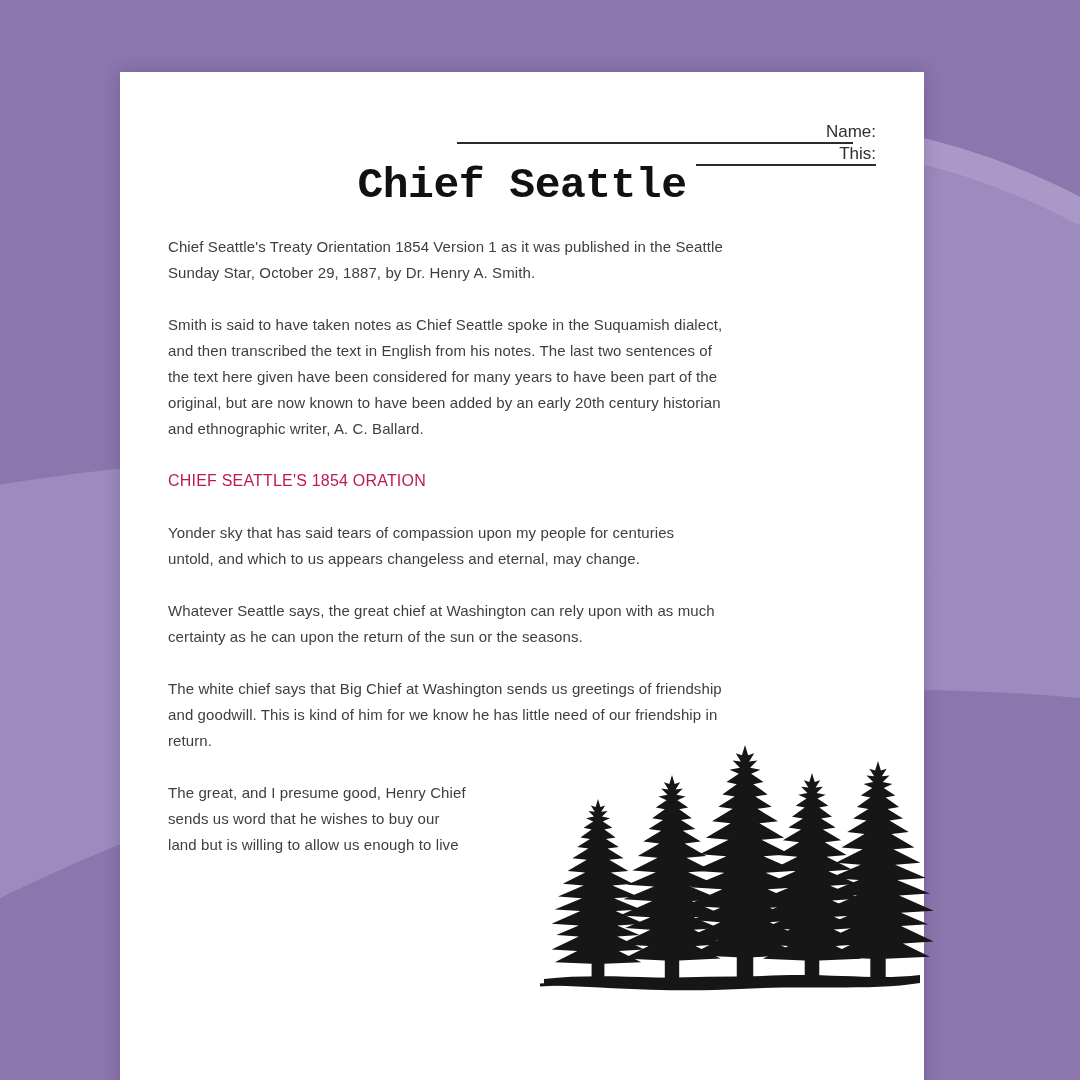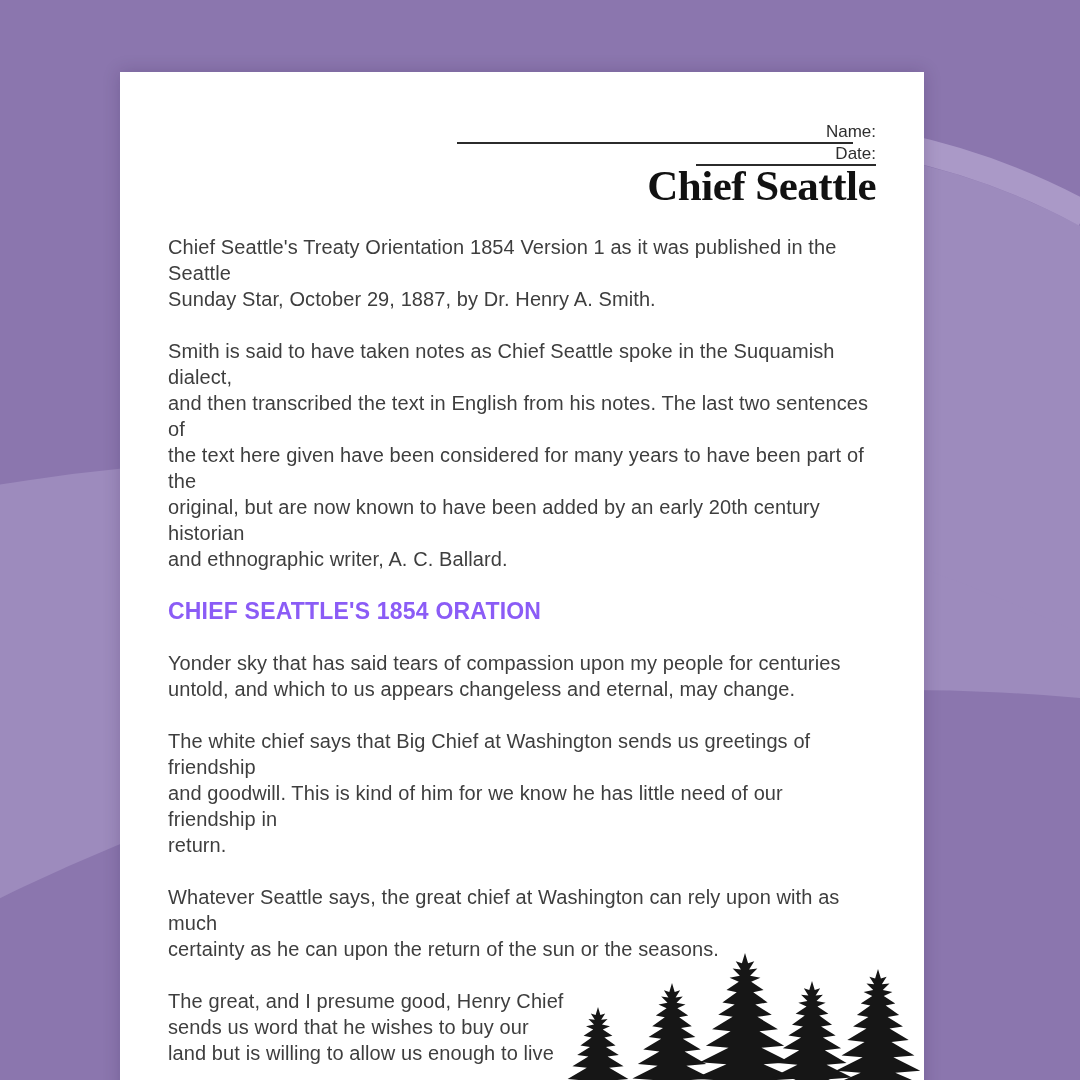--- a/index.html
+++ b/index.html
@@ -30,42 +30,42 @@
   .nd-label{white-space:nowrap;line-height:20px;}
   .blank{
     display:inline-block;
     border-bottom:2px solid #2b2b2b;
     height:16px;
     margin-left:7px;
   }
   .name-blank{width:396px;margin-right:23px;}
   .date-blank{width:180px;}
   .title{
-    font-family:Liberation Serif, serif;
+    font-family:Liberation Mono, monospace;
     font-weight:700;
     font-size:43px;
     line-height:44px;
     letter-spacing:-0.5px;
     color:#111111;
-    text-align:right;
+    text-align:center;
     margin:18px 0 26px 0;
   }
   .para{
-    font-size:20px;
+    font-size:15px;
     line-height:26px;
     color:#3e3e3e;
     white-space:pre-line;
     margin:16px 0 26px 0;
     letter-spacing:0.1px;
   }
   .section-heading{
-    font-size:23px;
+    font-size:16px;
     line-height:26px;
-    font-weight:700;
-    color:#8b5cf6;
+    font-weight:400;
+    color:#be185d;
     white-space:pre-line;
     margin:0 0 26px 0;
     letter-spacing:0.2px;
   }
   .bottom-section{
     position:relative;
   }
   .narrow-col{width:402px;}
   .trees-svg{
     position:absolute;
@@ -91,43 +91,43 @@
     <circle cx="300" cy="2300" r="1840" fill="#9d8bbd"></circle>
 
     <circle cx="900" cy="2740" r="2050" fill="#8b76ae"></circle>
   </svg>
 
   <div class="page">
 
     <div class="name-date-row">
       <span class="nd-label">Name:</span>
       <span class="blank name-blank"></span>
-      <span class="nd-label">Date:</span>
+      <span class="nd-label">This:</span>
       <span class="blank date-blank"></span>
     </div>
 
     <h1 class="title">Chief Seattle</h1>
 
     <p class="para">Chief Seattle's Treaty Orientation 1854 Version 1 as it was published in the Seattle
 Sunday Star, October 29, 1887, by Dr. Henry A. Smith.</p>
     <p class="para">Smith is said to have taken notes as Chief Seattle spoke in the Suquamish dialect,
 and then transcribed the text in English from his notes. The last two sentences of
 the text here given have been considered for many years to have been part of the
 original, but are now known to have been added by an early 20th century historian
 and ethnographic writer, A. C. Ballard.</p>
 
     <h2 class="section-heading">CHIEF SEATTLE'S 1854 ORATION</h2>
 
     <p class="para">Yonder sky that has said tears of compassion upon my people for centuries
 untold, and which to us appears changeless and eternal, may change.</p>
+    <p class="para">Whatever Seattle says, the great chief at Washington can rely upon with as much
+certainty as he can upon the return of the sun or the seasons.</p>
     <p class="para">The white chief says that Big Chief at Washington sends us greetings of friendship
 and goodwill. This is kind of him for we know he has little need of our friendship in
 return.</p>
-    <p class="para">Whatever Seattle says, the great chief at Washington can rely upon with as much
-certainty as he can upon the return of the sun or the seasons.</p>
 
     <div class="bottom-section">
       <div class="narrow-col">
         <p class="para">The great, and I presume good, Henry Chief
 sends us word that he wishes to buy our
 land but is willing to allow us enough to live</p>
       </div>
 
       <svg class="trees-svg" viewBox="0 0 380 256" aria-hidden="true">
         <defs>

